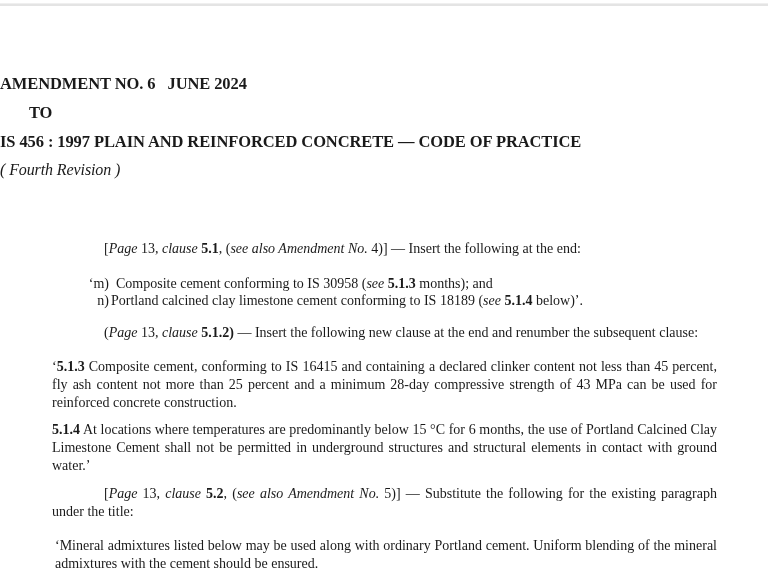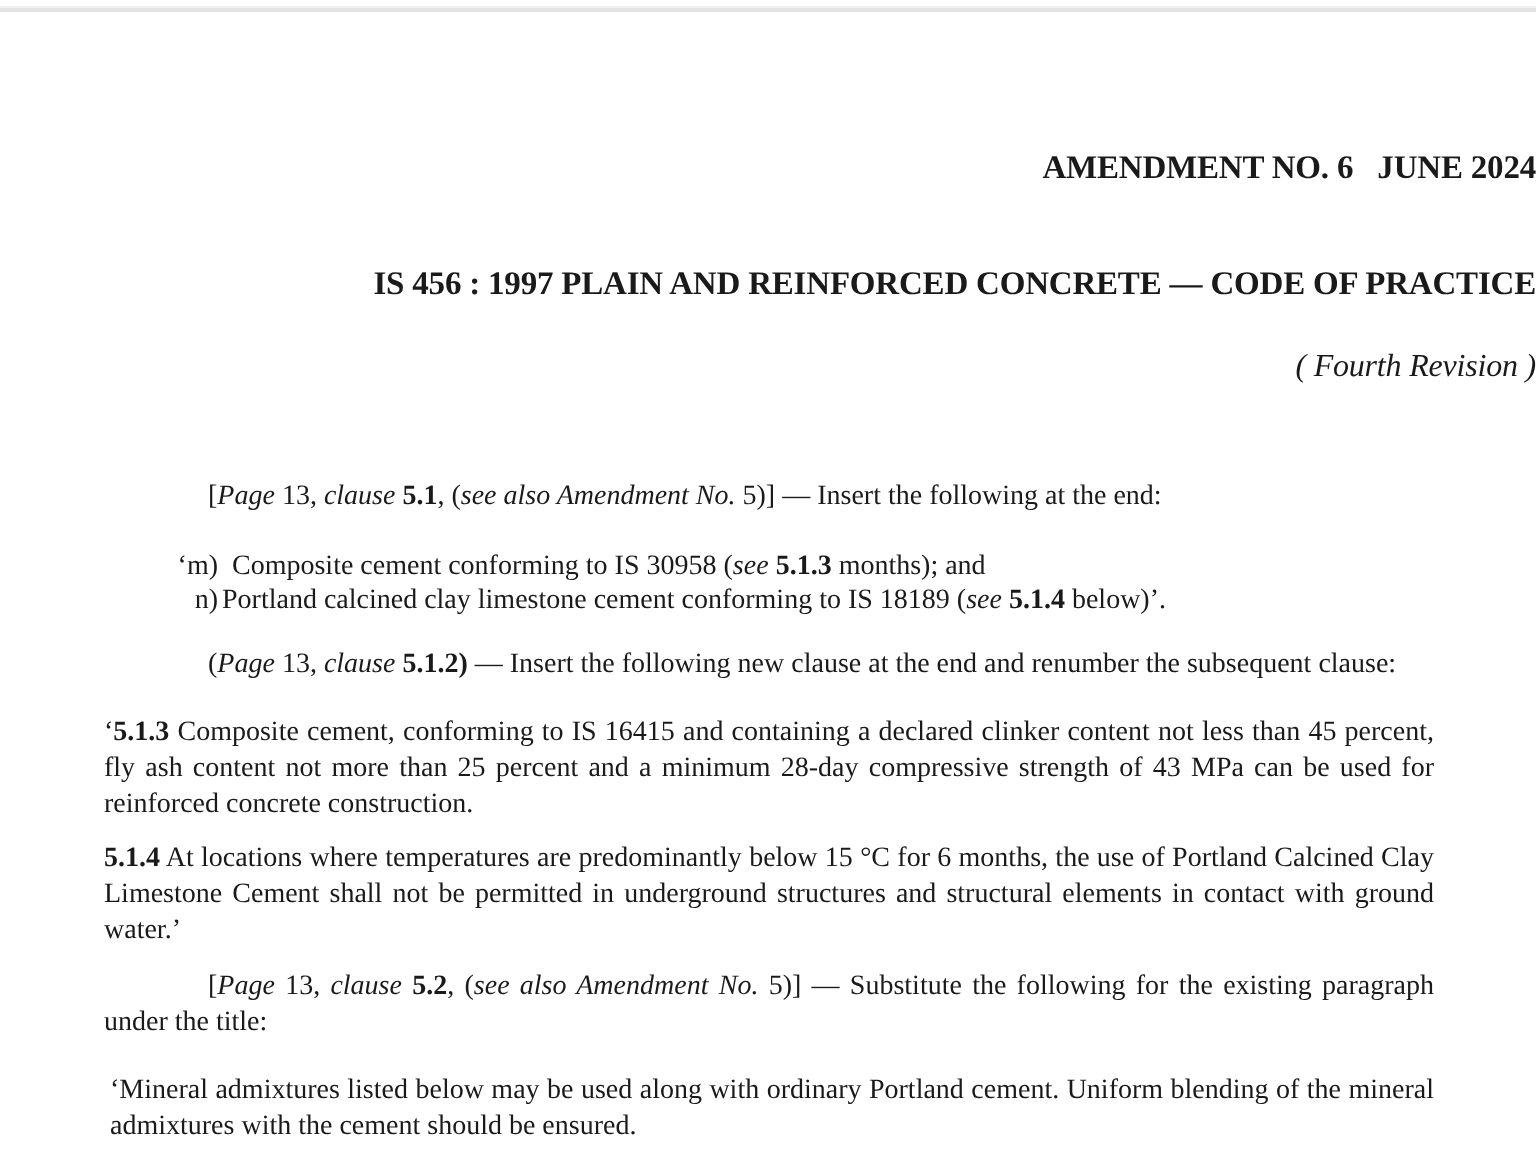--- a/index.html
+++ b/index.html
@@ -24,30 +24,30 @@
   }
   .page {
     position: absolute;
     left: 0; top: 0;
     width: 768px;
   }
   .title-line {
     position: absolute;
     left: 0;
     width: 768px;
-    text-align: right;
+    text-align: left;
     font-weight: bold;
     font-size: 16.5px;
     letter-spacing: -0.1px;
   }
   .t1 { top: 74px; }
   .t2 { top: 103px; padding-left: 29px; }
   .t3 { top: 132px; }
   .t4 {
-    top: 175px;
+    top: 161px;
     font-weight: normal;
     font-style: italic;
     font-size: 16px;
   }
   .para {
     position: absolute;
     font-size: 14px;
     line-height: 18px;
   }
   .p1 { left: 104px; top: 240px; width: 620px; }
@@ -69,21 +69,21 @@
 
 <div class="top-rule"></div>
 
 <div class="page">
 
   <div class="title-line t1" style="white-space:pre;">AMENDMENT NO. 6   JUNE 2024</div>
   <div class="title-line t2">TO</div>
   <div class="title-line t3">IS 456 : 1997 PLAIN AND REINFORCED CONCRETE — CODE OF PRACTICE</div>
   <div class="title-line t4">( Fourth Revision )</div>
 
-  <div class="para p1"><span>[</span><i>Page</i><span> 13, </span><i>clause</i><b> 5.1</b><span>, (</span><i>see also Amendment No.</i><span> 5)] — Insert the following at the end:</span></div>
+  <div class="para p1"><span>[</span><i>Page</i><span> 13, </span><i>clause</i><b> 5.1</b><span>, (</span><i>see also Amendment No.</i><span> 4)] — Insert the following at the end:</span></div>
 
   <div class="para list">
     <div class="list-item">
       <div class="list-marker"><span>‘m)</span></div>
       <div class="list-text" style="padding-left:7px;"><span>Composite cement conforming to IS 30958 (</span><i>see</i><b> 5.1.3</b><span> months); and</span></div>
     </div>
     <div class="list-item">
       <div class="list-marker"><span>n)</span></div>
       <div class="list-text" style="padding-left:2px;"><span>Portland calcined clay limestone cement conforming to IS 18189 (</span><i>see</i><b> 5.1.4</b><span> below)’.</span></div>
     </div>

